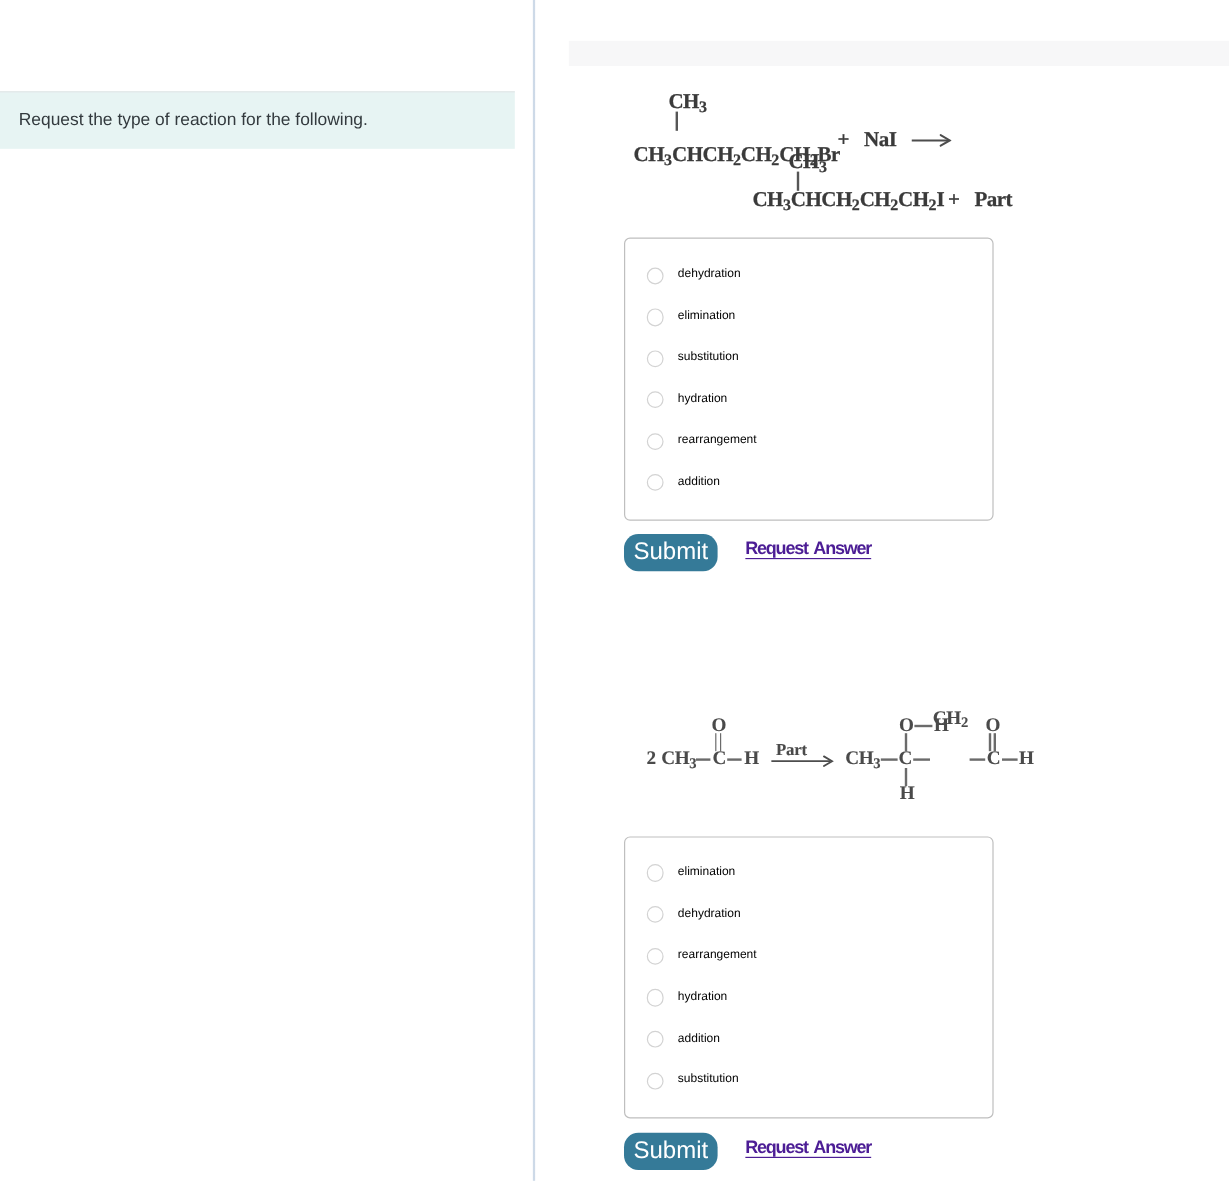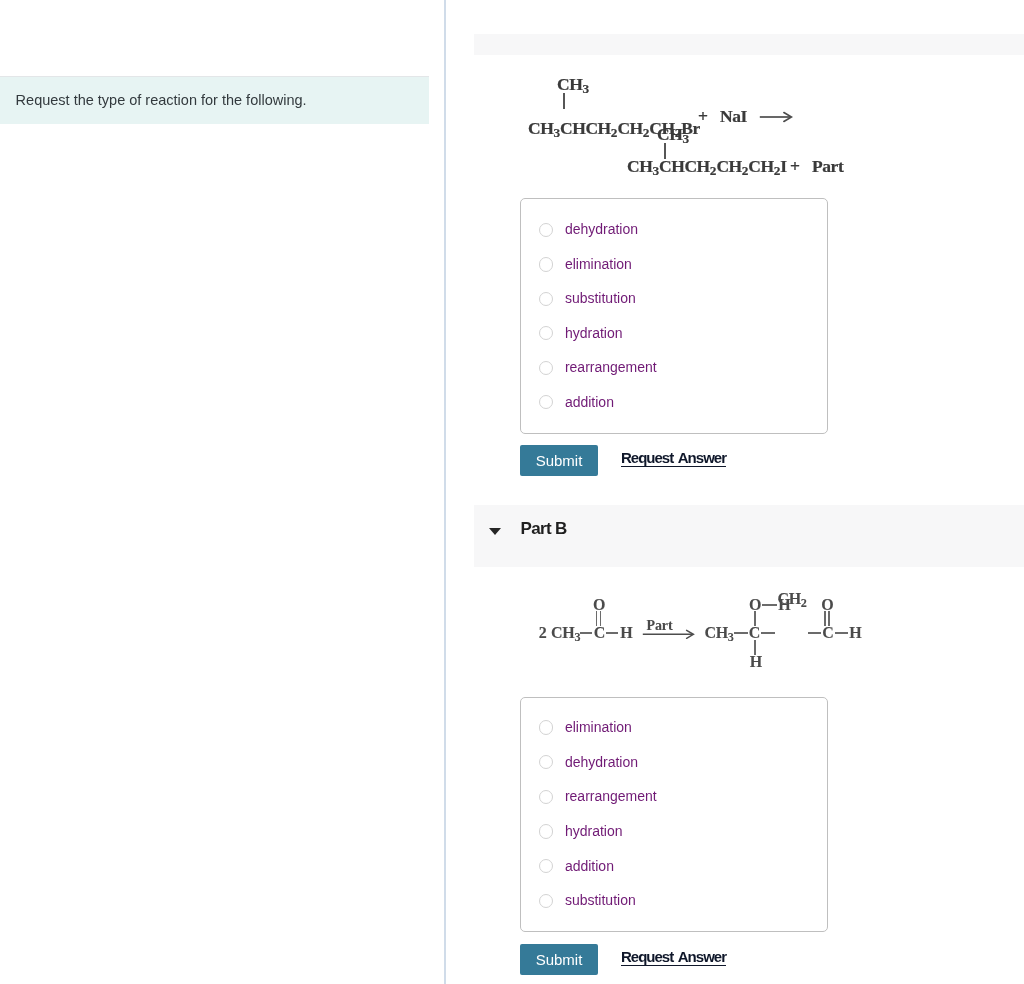--- a/index.html
+++ b/index.html
@@ -26,25 +26,25 @@
   .hbond{position:absolute;background:#6b6b6b;height:1.4px;}
   .eqline.b{font-size:16px;letter-spacing:-0.3px;-webkit-text-stroke:0.1px #4a4a4a;color:#4a4a4a;}
   .eqline.sm{font-size:14px;letter-spacing:-0.15px;-webkit-text-stroke:0.1px #4a4a4a;color:#4a4a4a;}
   .arrow{position:absolute;display:block;}
   .arrow svg{display:block;}
 
 
   .optbox{position:absolute;border:1px solid #bfbfbf;border-radius:5px;box-sizing:border-box;background:#fff;}
   .optrow{position:absolute;left:0;width:100%;height:34.44px;}
   .radio{position:absolute;left:17.6px;top:9.6px;width:14.2px;height:14.2px;border:1.1px solid #d3d3d3;border-radius:50%;background:#fff;box-sizing:border-box;}
-  .optlabel{position:absolute;left:43.9px;top:4.2px;font-size:14px;color:#701a75;line-height:24px;}
+  .optlabel{position:absolute;left:43.9px;top:4.2px;font-size:10px;color:#000000;line-height:24px;}
 
-  .submit{position:absolute;width:78px;height:31.5px;background:#357a98;border:none;color:#ffffff;font-size:15px;font-family:"Liberation Sans",sans-serif;cursor:pointer;border-radius:2px;padding:0;line-height:31.5px;}
+  .submit{position:absolute;width:78px;height:31.5px;background:#357a98;border:none;color:#ffffff;font-size:20px;font-family:"Liberation Sans",sans-serif;cursor:pointer;border-radius:12px;padding:0;line-height:31.5px;}
   .submit .btxt{display:block;transform:translateZ(0);line-height:31.5px;}
-  .reqans{position:absolute;font-size:15px;font-weight:bold;letter-spacing:-1px;word-spacing:2px;color:#0f172a;text-decoration:underline;text-underline-offset:2.5px;text-decoration-thickness:1px;cursor:pointer;display:block;transform:translateZ(0);}
+  .reqans{position:absolute;font-size:15px;font-weight:bold;letter-spacing:-1px;word-spacing:2px;color:#4c1d95;text-decoration:underline;text-underline-offset:2.5px;text-decoration-thickness:1px;cursor:pointer;display:block;transform:translateZ(0);}
 </style>
 </head>
 <body>
 
 <div class="page">
   <div class="left-pane">
     <div class="prompt-box">
       <div class="prompt-text">Request the type of reaction for the following.</div>
     </div>
   </div>
@@ -64,24 +64,20 @@
             <path d="M24.9 1.6 L32.5 6 L24.9 10.4" stroke="#4d4d4d" stroke-width="1.7" fill="none" stroke-linecap="round" stroke-linejoin="miter"></path>
           </svg>
         </span>
       <span class="eqline" style="left:213px;top:123.6px;">CH<sub>3</sub></span>
       <span class="bond" style="left:219.8px;top:142.5px;height:16.3px;"></span>
       <span class="eqline" style="left:183px;top:155.8px;">CH<sub>3</sub>CHCH<sub>2</sub>CH<sub>2</sub>CH<sub>2</sub>I</span>
       <span class="eqline" style="left:346px;top:155.8px;">+</span>
       <span class="eqline" style="left:368px;top:155.8px;">Part</span>
     </div>
 
-    <div class="part-bar b">
-      <div class="caret" style="left:15.7px;top:22.5px;"></div>
-      <div class="part-label" style="left:47px;top:13.5px;">Part B</div>
-    </div>
 
     <div class="optbox" id="optbox-a" style="left:76px;top:198px;width:308px;height:236px;">
         <div class="optrow" style="top: 14.3px;">
           <span class="radio"></span>
           <span class="optlabel">dehydration</span>
         </div>
         <div class="optrow" style="top: 48.74px;">
           <span class="radio"></span>
           <span class="optlabel">elimination</span>
         </div>

